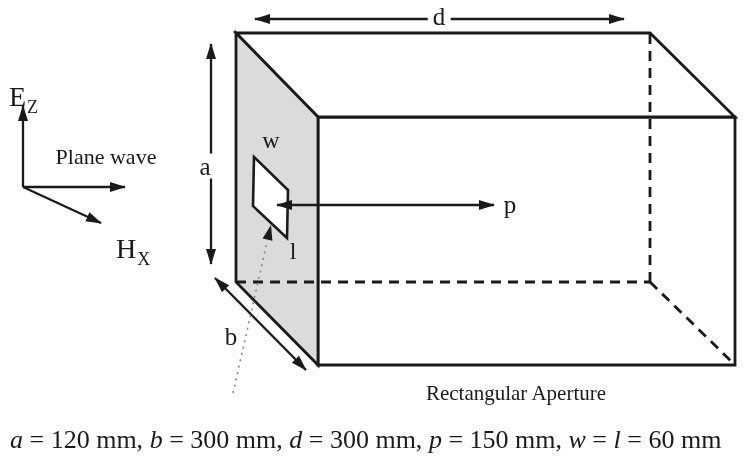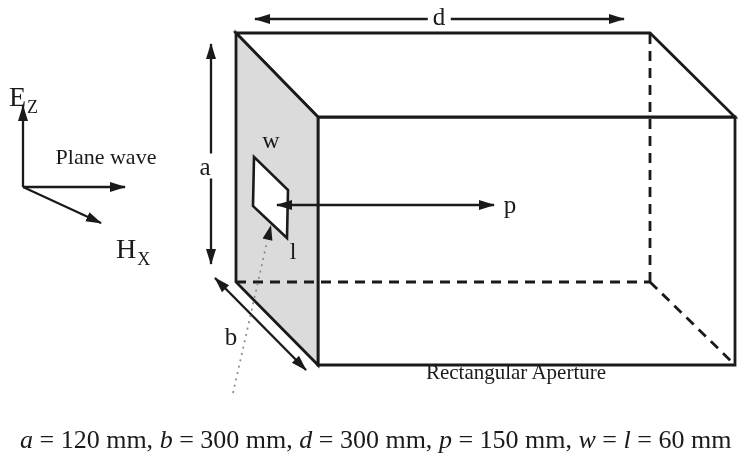--- a/index.html
+++ b/index.html
@@ -55,21 +55,20 @@
     left: 1px;
   }
   #dimensions-caption {
     position: absolute;
     left: 10px;
     top: 426px;
     font-size: 26px;
     line-height: 1.1;
     white-space: pre;
     color: #1a1a1a;
-    margin-left: 10px;
   }
   #dimensions-caption .it {
     font-style: italic;
   }
 </style>
 </head>
 <body>
 
 <div id="canvas">
 
@@ -111,17 +110,17 @@
   <div class="lbl" style="left:510px; top:204px;">p</div>
 
   <div class="axis-label" style="left:9px; top:83px;">
     <span>E</span><span class="sub">Z</span>
   </div>
   <div class="lbl" id="plane-wave-label" style="left:106px; top:157px;text-align:center;">Plane wave</div>
   <div class="axis-label" style="left:86px; top:235px;margin-left:30px;">
     <span>H</span><span class="sub">X</span>
   </div>
 
-  <div class="lbl" id="aperture-caption" style="left:516px; top:372px;">Rectangular Aperture</div>
+  <div class="lbl" id="aperture-caption" style="left:516px; top:393px;">Rectangular Aperture</div>
 
   <div id="dimensions-caption"><span class="it">a</span><span> = 120 mm, </span><span class="it">b</span><span> = 300 mm, </span><span class="it">d</span><span> = 300 mm, </span><span class="it">p</span><span> = 150 mm, </span><span class="it">w</span><span> = </span><span class="it">l</span><span> = 60 mm</span></div>
 
 </div>
 
 </body></html>

